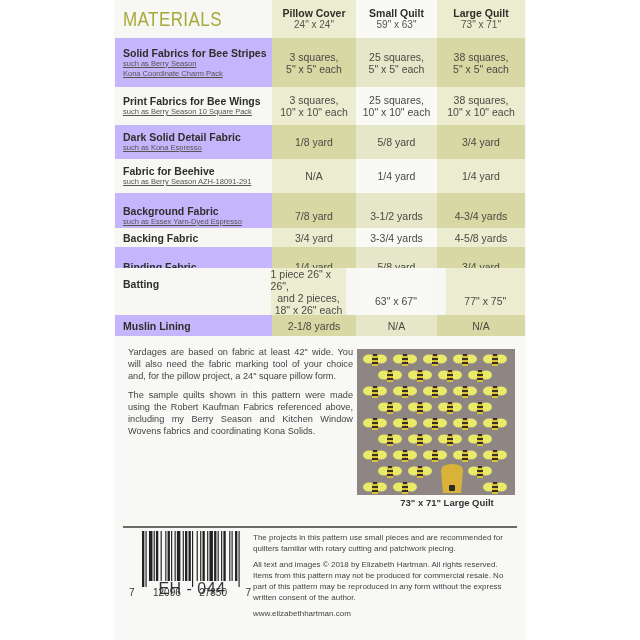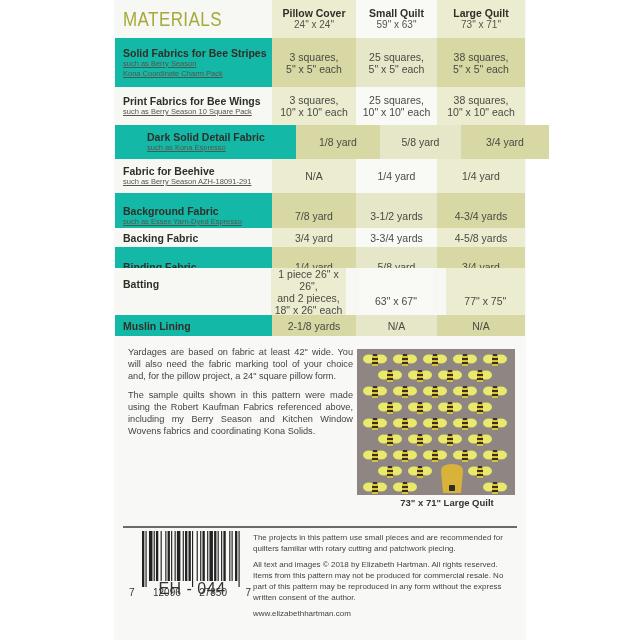--- a/index.html
+++ b/index.html
@@ -2,24 +2,24 @@
 <html><head>
 <meta charset="utf-8">
 <style>
   html, body { margin:0; padding:0; }
   body { width:640px; height:640px; background:#ffffff; position:relative; overflow:hidden;
          font-family:"Liberation Sans", sans-serif; color:#3a3a3a; }
   .sheet { position:absolute; left:115px; top:0; width:410px; height:640px; background:#f8f8f6;
            box-shadow: 0 0 2px rgba(0,0,0,0.08); }
   .table { position:absolute; left:0; top:0; width:410px; }
   .row { position:absolute; left:0; width:410px; display:flex; }
-  .row.band { background:#14b8a6; }
+  .row.band { background:#c4b5fd; }
   .row.plain { background:#f7f7f3; }
   .cell { box-sizing:border-box; display:flex; flex-direction:column; justify-content:center; align-items:center;
-          text-align:center; font-size:10.5px; line-height:12px; color:#4a4a44; }
+          text-align:left; font-size:10.5px; line-height:12px; color:#4a4a44; }
   .c0 { width:157px; align-items:flex-start; text-align:left; padding-left:8px; }
   .c1 { width:84px; }
   .c2 { width:81px; }
   .c3 { width:88px; }
   .row.band .c1, .row.band .c3 { background:#d7d8a4; }
   .row.plain .c1, .row.plain .c3 { background:#ececd0; }
   .row.band .c2 { background:#e6e6c8; }
   .row.plain .c2 { background:#f9f9f6; }
   .row.header .c0 { background:transparent; }
   .label-main { font-weight:bold; font-size:10.5px; color:#2f2f2a; }
@@ -98,21 +98,21 @@
       <div class="cell c2">
           <span>25 squares,</span>
           <span>10" x 10" each</span>
         </div>
       <div class="cell c3">
           <span>38 squares,</span>
           <span>10" x 10" each</span>
         </div>
     </div>
 
-    <div class="row band" style="top:125px;height:34px;padding-left:24px;">
+    <div class="row band" style="top:125px;height:34px;">
       <div class="cell c0">
         <span class="label-main">Dark Solid Detail Fabric</span>
         <span class="label-sub">such as Kona Espresso</span>
       </div>
       <div class="cell c1">
           <span>1/8 yard</span>
         </div>
       <div class="cell c2">
           <span>5/8 yard</span>
         </div>

